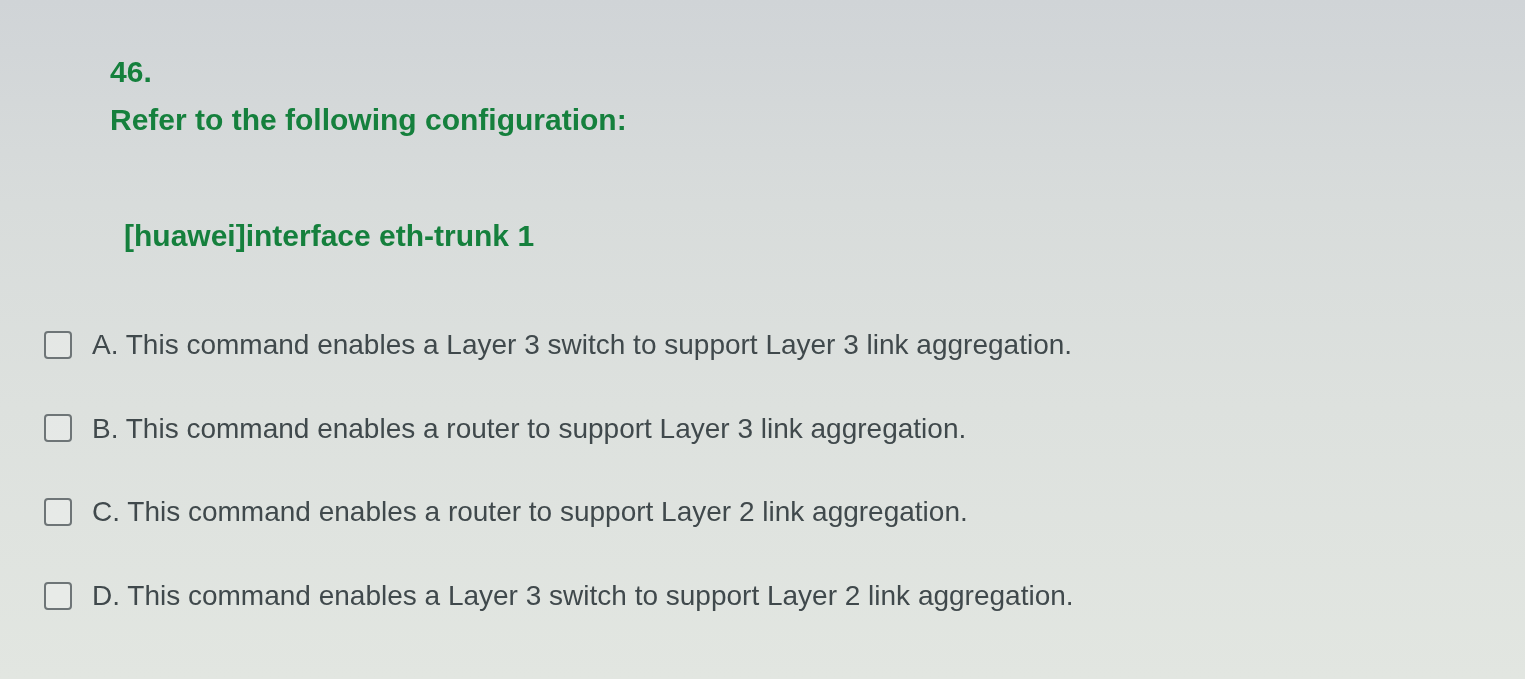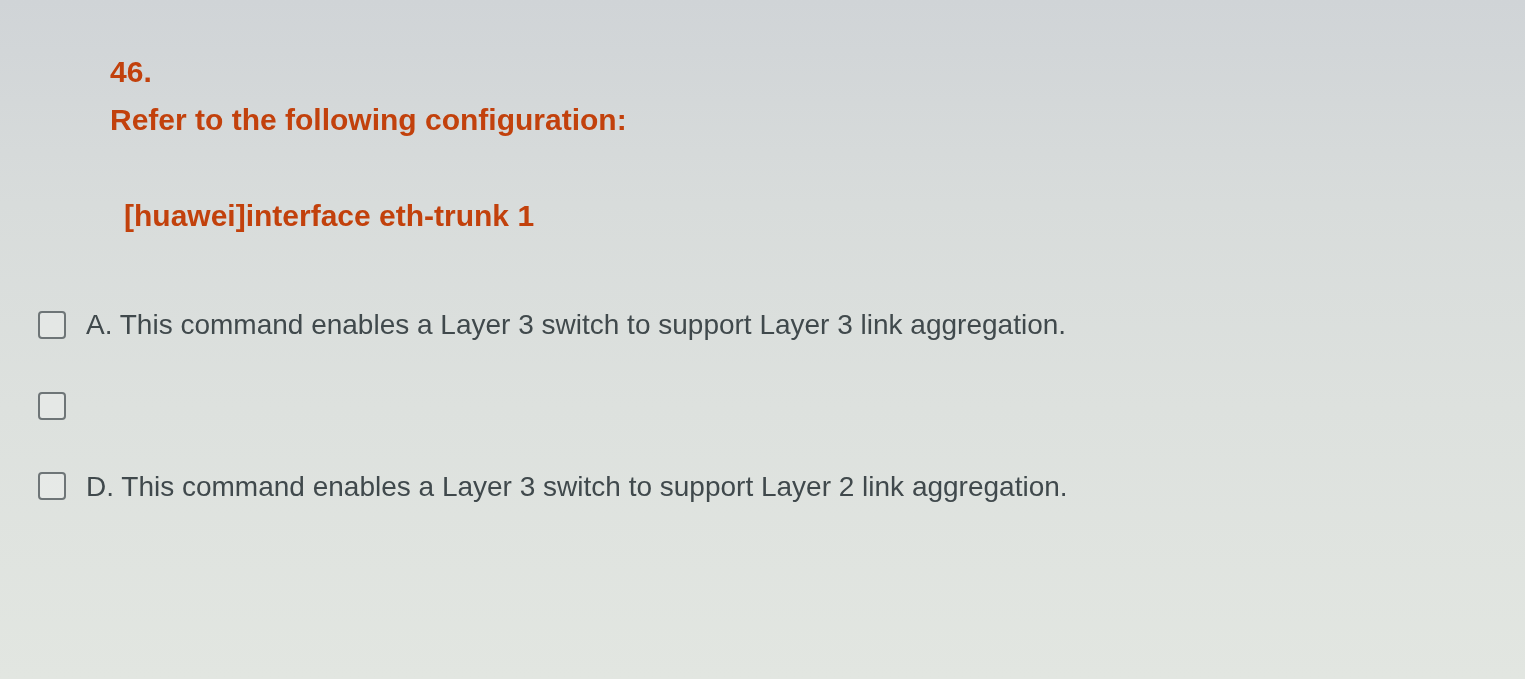--- a/index.html
+++ b/index.html
@@ -15,38 +15,39 @@
   .page {
     padding: 0 20px 0 20px;
     box-sizing: border-box;
   }
   .question-block {
     padding: 0 0 28px 40px;
   }
   .question-line {
     font-size: 30px;
     font-weight: 700;
-    color: #c2410c;
+    color: #15803d;
     line-height: 1.6;
     white-space: pre-wrap;
   }
   .question-indent {
     padding-left: 64px; 
+    margin-top: 20px;
   }
   .question-first {
     padding-left: 0;
   }
   .options {
     padding-left: 10px;
   }
   .option {
     display: flex;
     align-items: center;
     gap: 20px;
-    margin: 40px 0 50px 8px;
+    margin: 40px 0 50px 14px;
   }
   .checkbox {
     width: 28px;
     height: 28px;
     border: 2px solid #6e7577;
     border-radius: 4px;
     background: rgba(255,255,255,0.25);
     flex: 0 0 auto;
     box-sizing: border-box;
     cursor: pointer;
@@ -74,23 +75,34 @@
   <div class="options">
 
     <div class="option">
       <div class="checkbox"></div>
       <div class="option-text">
         <span>A.</span>
         <span>This command enables a Layer 3 switch to support Layer 3 link aggregation.</span>
       </div>
     </div>
 
+    <div class="option">
+      <div class="checkbox"></div>
+      <div class="option-text">
+        <span>B.</span>
+        <span>This command enables a router to support Layer 3 link aggregation.</span>
+      </div>
+    </div>
 
     <div class="option">
       <div class="checkbox"></div>
+      <div class="option-text">
+        <span>C.</span>
+        <span>This command enables a router to support Layer 2 link aggregation.</span>
+      </div>
     </div>
 
     <div class="option">
       <div class="checkbox"></div>
       <div class="option-text">
         <span>D.</span>
         <span>This command enables a Layer 3 switch to support Layer 2 link aggregation.</span>
       </div>
     </div>
 

